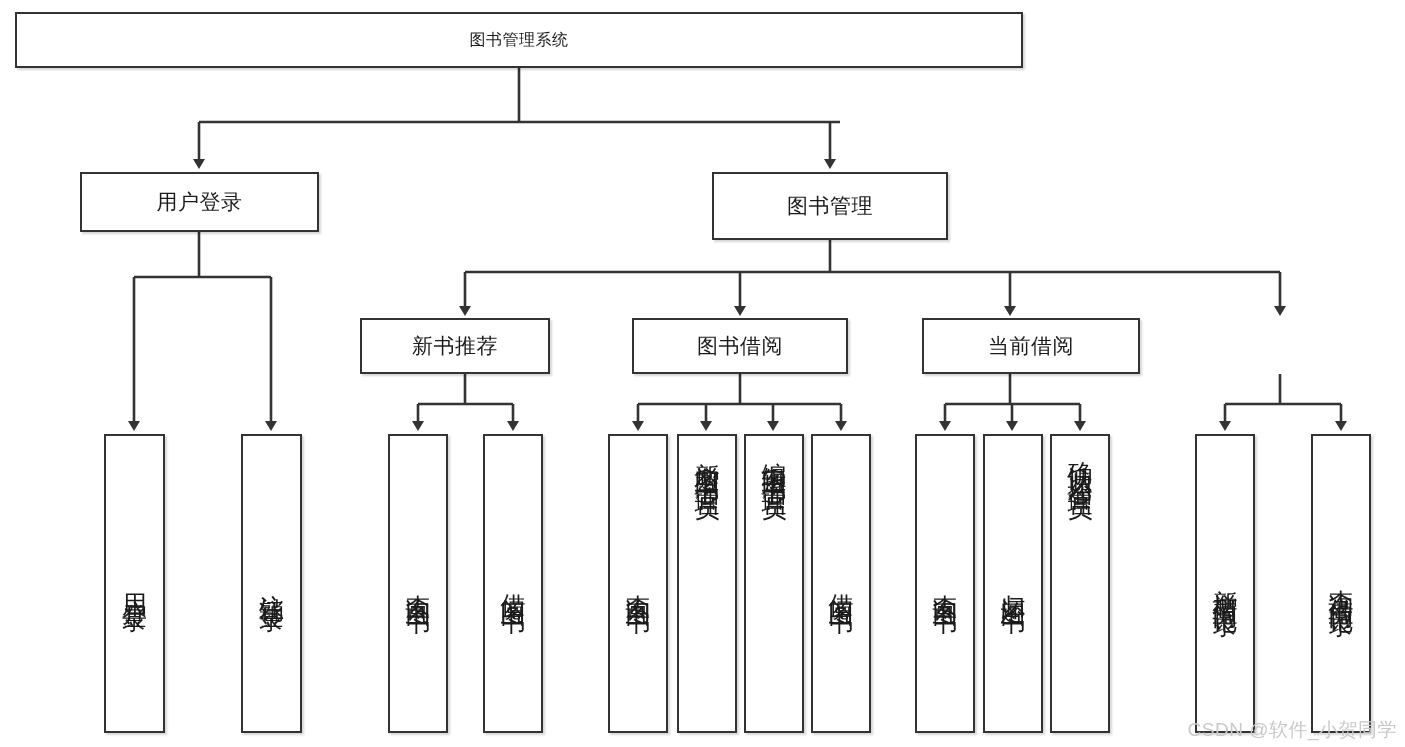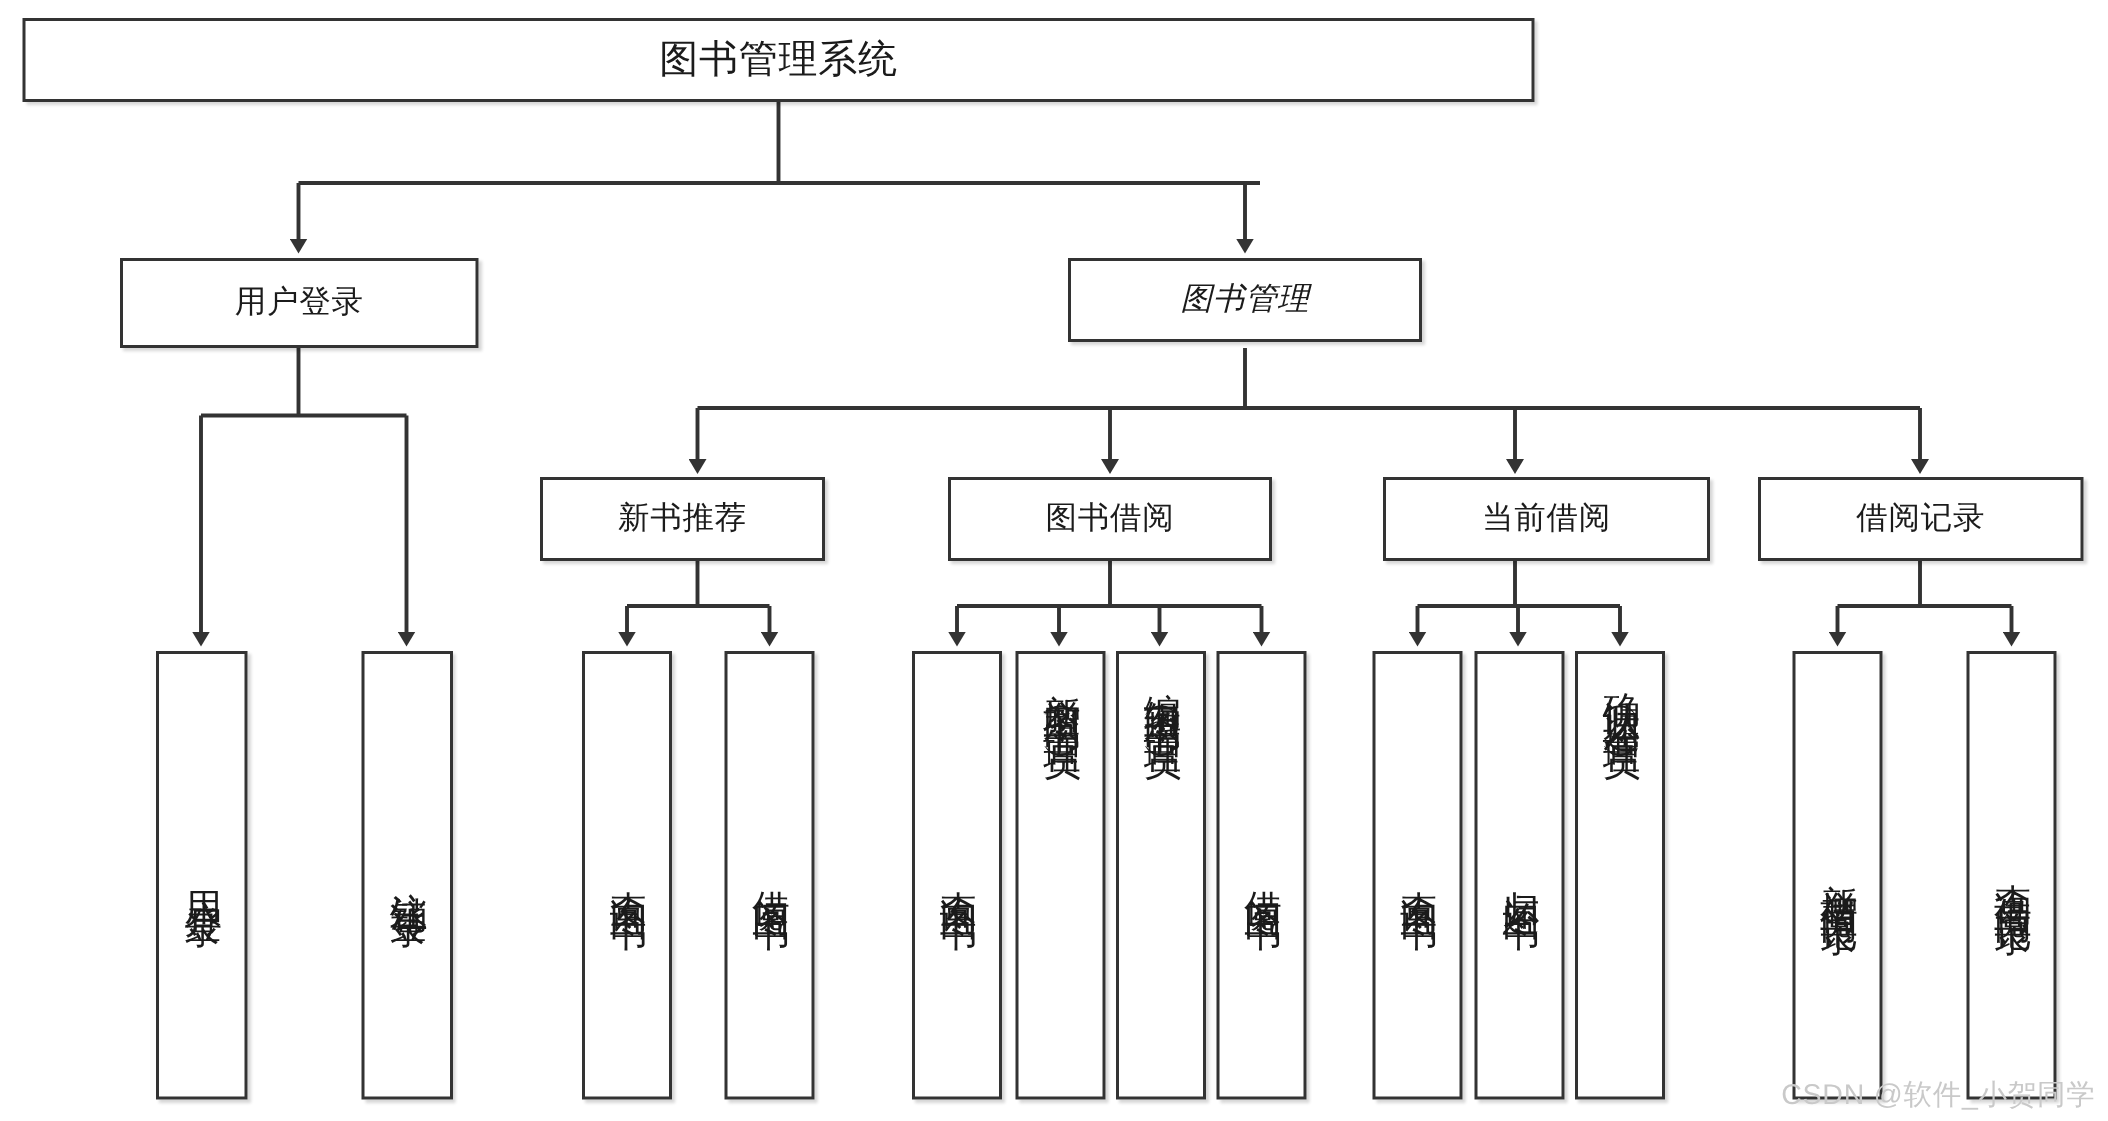--- a/index.html
+++ b/index.html
@@ -43,21 +43,21 @@
     text-align: center;
     line-height: 1.05;
     white-space: nowrap;
   }
   
   .node.horiz .label {
     font-size: 21px;
     letter-spacing: 0.5px;
   }
   .node.root .label {
-    font-size: 26px;
+    font-size: 16px;
   }
   
   .node.vert {
     align-items: flex-start;
     justify-content: center;
     padding-top: 6px;
   }
   .node.vert .label {
     writing-mode: vertical-rl;
     text-orientation: upright;
@@ -137,36 +137,33 @@
     </g>
   </svg>
 
   <div class="node horiz root" style="left:15px; top:12px; width:1008px; height:56px;">
     <span class="label">图书管理系统</span>
   </div>
 
   <div class="node horiz" style="left:80px; top:172px; width:239px; height:60px;">
     <span class="label">用户登录</span>
   </div>
-  <div class="node horiz" style="left:712px; top:172px; width:236px; height:56px;font-style:italic;">
+  <div class="node horiz" style="left:712px; top:172px; width:236px; height:68px;">
     <span class="label">图书管理</span>
   </div>
 
   <div class="node horiz" style="left:360px; top:318px; width:190px; height:56px;">
     <span class="label">新书推荐</span>
   </div>
   <div class="node horiz" style="left:632px; top:318px; width:216px; height:56px;">
     <span class="label">图书借阅</span>
   </div>
   <div class="node horiz" style="left:922px; top:318px; width:218px; height:56px;">
     <span class="label">当前借阅</span>
   </div>
-  <div class="node horiz" style="left:1172px; top:318px; width:217px; height:56px;">
-    <span class="label">借阅记录</span>
-  </div>
 
   <div class="node vert mid" style="left:104px; top:434px; width:61px; height:299px;">
     <span class="label">用户登录</span>
   </div>
   <div class="node vert mid" style="left:241px; top:434px; width:61px; height:299px;">
     <span class="label">注销登录</span>
   </div>
 
   <div class="node vert mid" style="left:388px; top:434px; width:60px; height:299px;">
     <span class="label">查询图书</span>

